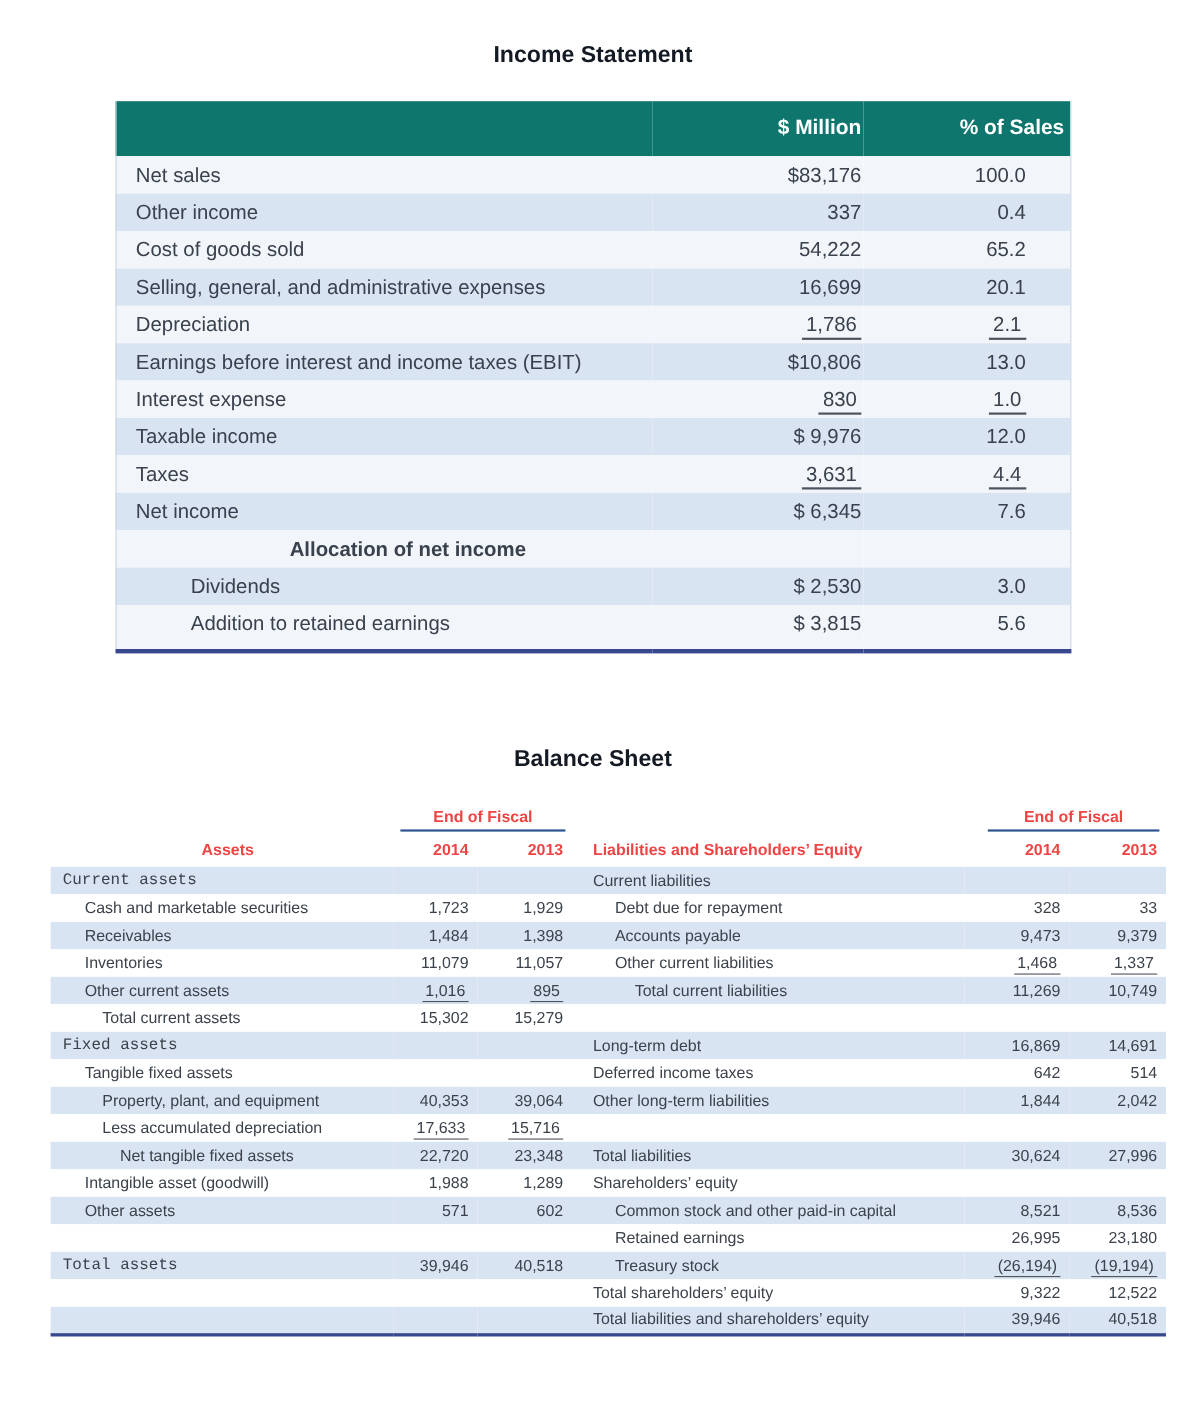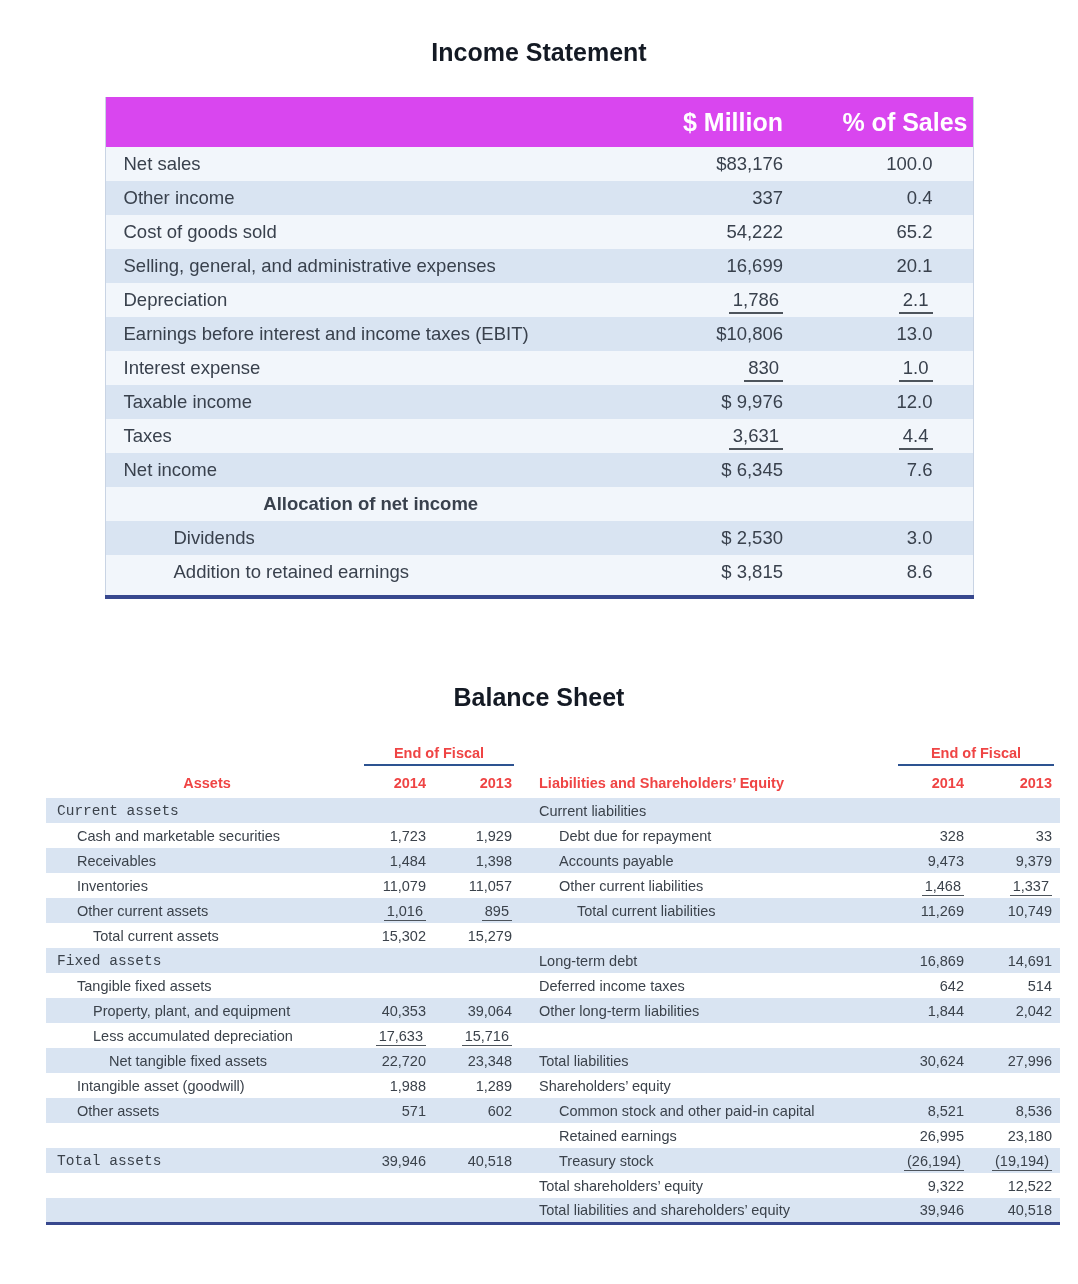--- a/index.html
+++ b/index.html
@@ -8,45 +8,45 @@
     width: 1078px;
     min-height: 1284px;
     background: #ffffff;
     font-family: "Liberation Sans", "DejaVu Sans", sans-serif;
     color: #3a414b;
   }
   .doc { padding-top: 38px; }
 
   .section-title {
     text-align: center;
-    font-size: 25px;
+    font-size: 21px;
     font-weight: 700;
     color: #141a24;
     margin: 0;
   }
   .income-title { margin-bottom: 30px; }
   .balance-title { margin-top: 84px; margin-bottom: 30px; }
 
   
   table.income {
     width: 868px;
     margin: 0 auto;
     border-collapse: collapse;
     table-layout: fixed;
     font-size: 18.5px;
     color: #39414d;
     border-left: 1px solid #c9d4e4;
     border-right: 1px solid #c9d4e4;
     border-bottom: 4px solid #38488e;
   }
   table.income thead th {
-    background: #d946ef;
+    background: #0f766e;
     color: #ffffff;
     font-weight: 700;
-    font-size: 25px;
+    font-size: 19px;
     height: 50px;
   }
   table.income tbody td { height: 34px; padding-top: 2px; padding-bottom: 2px; }
   table.income tbody tr:nth-child(odd)  { background: #f2f6fb; }
   table.income tbody tr:nth-child(even) { background: #d9e4f2; }
   table.income tbody tr.pad { background: #f2f6fb; }
   table.income tr.pad td { height: 8px; padding: 0; }
 
   .i0 { text-align: left; padding-left: 18px; }
   .i1 { text-align: center; padding-left: 44px; font-weight: bold; }
@@ -171,21 +171,21 @@
         <td class="c-pct"></td>
       </tr>
       <tr>
         <td class="i2">Dividends</td>
         <td class="c-amt">$ 2,530</td>
         <td class="c-pct">3.0</td>
       </tr>
       <tr>
         <td class="i2">Addition to retained earnings</td>
         <td class="c-amt">$ 3,815</td>
-        <td class="c-pct">8.6</td>
+        <td class="c-pct">5.6</td>
       </tr>
       <tr class="pad">
           <td colspan="3"></td>
         </tr>
     </tbody>
   </table>
 
   <h2 class="section-title balance-title">Balance Sheet</h2>
 
   <table class="bs">

